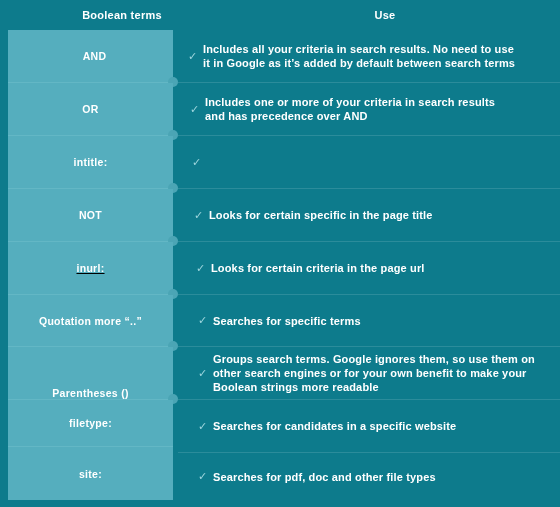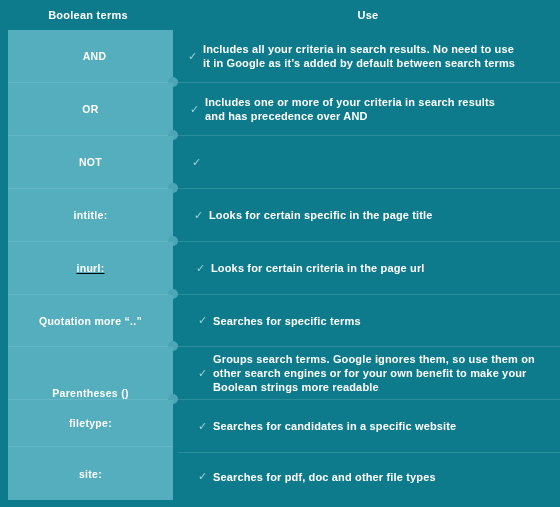--- a/index.html
+++ b/index.html
@@ -31,21 +31,21 @@
     display: flex;
     align-items: center;
   }
   .header-cell {
     font-size: 11px;
     font-weight: bold;
     color: #ffffff;
     letter-spacing: .25px;
     text-align: center;
   }
-  .header-terms { width: 176px; }
+  .header-terms { width: 176px; margin-left: 34px; }
   .header-use   { flex: 1; }
 
   
   .terms-col {
     position: absolute;
     left: 8px;
     top: 30px;
     width: 165px;
     height: 470px;
   }
@@ -125,25 +125,25 @@
   <div class="terms-col" id="terms-col">
       <div class="term-cell" style="height: 53px; padding-left: 8px;">
         <span class="term-label">AND</span>
         <span class="term-nub"></span>
       </div>
       <div class="term-cell" style="height: 53px;">
         <span class="term-label">OR</span>
         <span class="term-nub"></span>
       </div>
       <div class="term-cell" style="height: 53px;">
+        <span class="term-label">intitle:</span>
+        <span class="term-nub"></span>
+      </div>
+      <div class="term-cell" style="height: 53px;">
         <span class="term-label">NOT</span>
-        <span class="term-nub"></span>
-      </div>
-      <div class="term-cell" style="height: 53px;">
-        <span class="term-label">intitle:</span>
         <span class="term-nub"></span>
       </div>
       <div class="term-cell" style="height: 53px; text-decoration: underline;">
         <span class="term-label">inurl:</span>
         <span class="term-nub"></span>
       </div>
       <div class="term-cell" style="height: 52px;">
         <span class="term-label">Quotation more “..”</span>
         <span class="term-nub"></span>
       </div>

